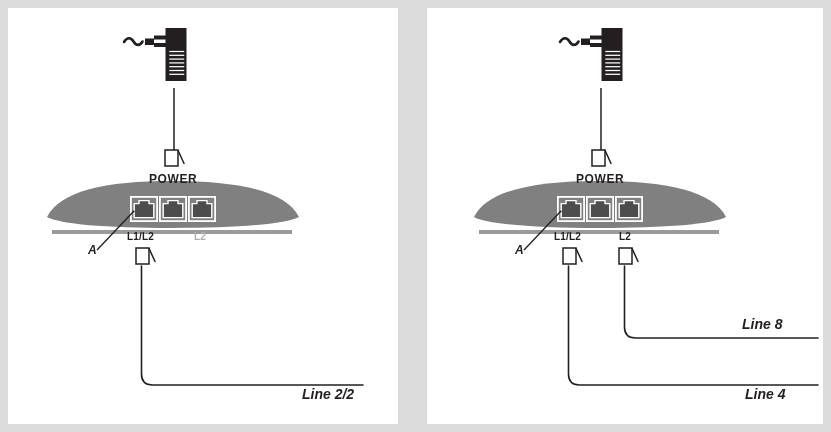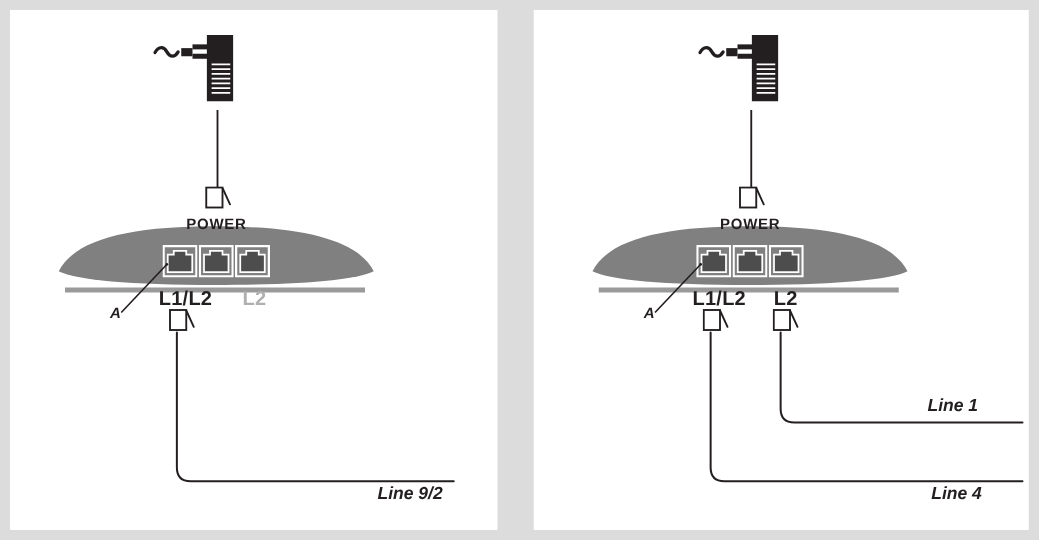--- a/index.html
+++ b/index.html
@@ -44,21 +44,21 @@
     white-space: nowrap;
     pointer-events: auto;
   }
   .lbl-power {
     font-size: 12px;
     font-weight: bold;
     letter-spacing: 0.6px;
     color: #231f20;
   }
   .lbl-port {
-    font-size: 16px;
+    font-size: 10px;
     font-weight: bold;
     letter-spacing: 0.2px;
     color: #231f20;
   }
   .lbl-port.dim { color: #b0b0b0; }
   .lbl-a {
     font-size: 12px;
     font-style: italic;
     font-weight: bold;
     color: #231f20;
@@ -165,27 +165,27 @@
   </svg>
 
   <div class="lbl lbl-power" style="left:149px; top:172px;">POWER</div>
 
   <div class="lbl lbl-port" style="left:127px; top:231px;">L1/L2</div>
 
   <div class="lbl lbl-port dim" style="left:194px; top:231px;">L2</div>
 
   <div class="lbl lbl-a" style="left:88px; top:243px;">A</div>
 
-  <div class="lbl lbl-line" style="left:302px; top:386px;">Line 9/2</div>
+  <div class="lbl lbl-line" style="left:302px; top:386px;">Line 2/2</div>
 
   <div class="lbl lbl-power" style="left:576px; top:172px;">POWER</div>
 
   <div class="lbl lbl-port" style="left:554px; top:231px;">L1/L2</div>
 
   <div class="lbl lbl-port" style="left:619px; top:231px;">L2</div>
 
   <div class="lbl lbl-a" style="left:515px; top:243px;">A</div>
 
-  <div class="lbl lbl-line" style="left:742px; top:316px;">Line 1</div>
+  <div class="lbl lbl-line" style="left:742px; top:316px;">Line 8</div>
 
   <div class="lbl lbl-line" style="left:745px; top:386px;">Line 4</div>
 
 </div>
 
 </body></html>

